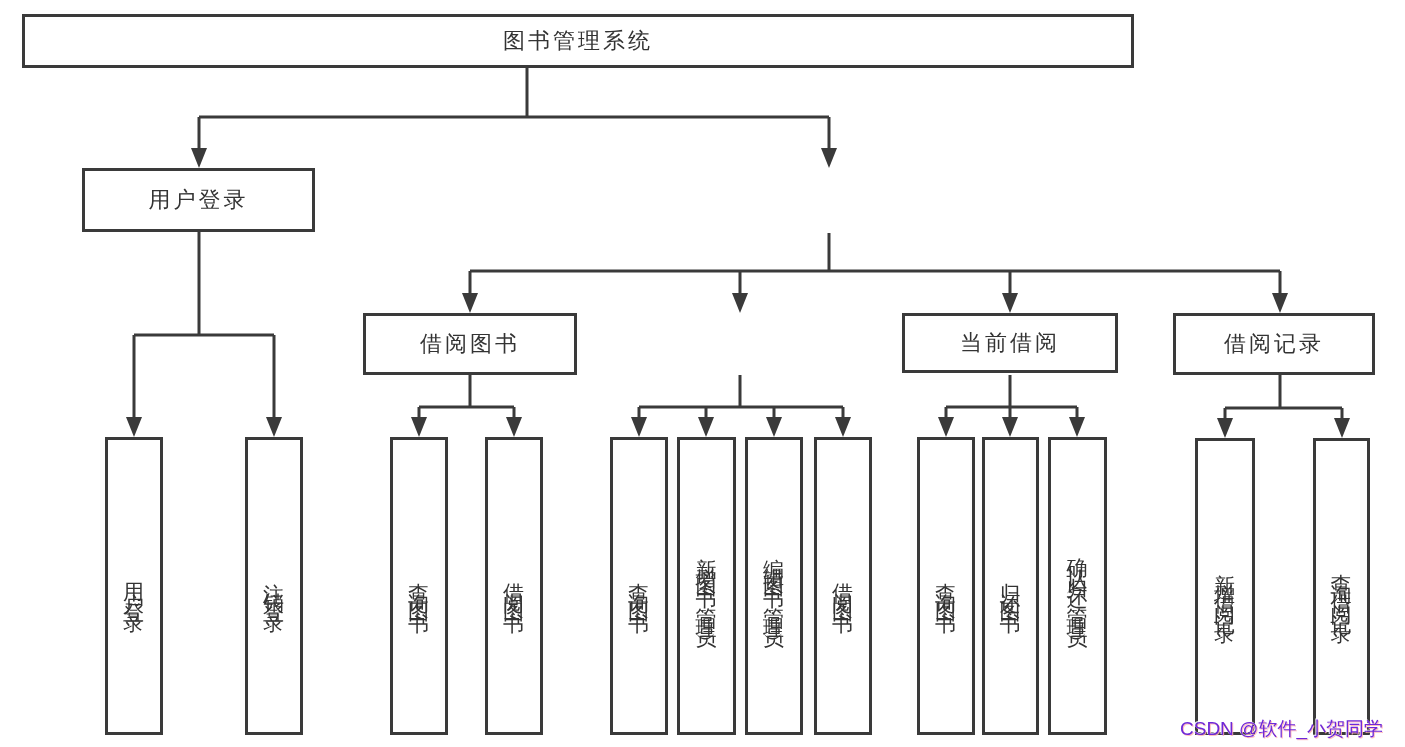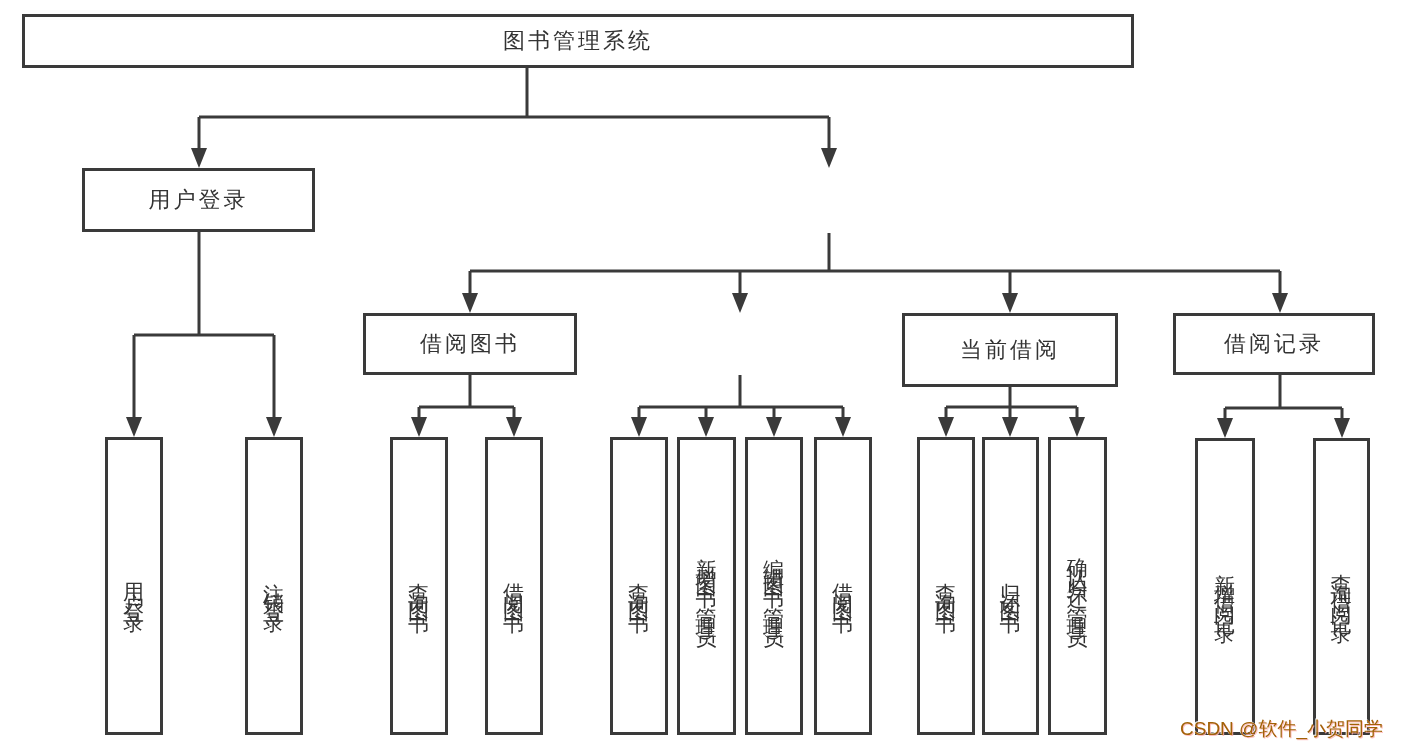--- a/index.html
+++ b/index.html
@@ -35,21 +35,21 @@
     letter-spacing: 10px;
     color: #333333;
     line-height: 1;
   }
   .watermark {
     position: absolute;
     left: 1180px;
     top: 716px;
     width: 225px;
     font-size: 19px;
-    color: #a16207;
+    color: #6d28d9;
     white-space: nowrap;
     text-shadow: 1px 1px 0 rgba(255, 180, 180, 0.85), -1px -1px 0 rgba(255, 255, 255, 0.9);
   }
 </style>
 </head>
 <body>
 
 <div class="canvas">
 
   <svg class="connectors" width="1405" height="747" viewBox="0 0 1405 747" aria-hidden="true">
@@ -96,21 +96,21 @@
     <span class="hlabel">图书管理系统</span>
   </div>
 
   <div class="box" style="left:82px; top:168px; width:233px; height:64px;">
     <span class="hlabel">用户登录</span>
   </div>
 
   <div class="box" style="left:363px; top:313px; width:214px; height:62px;">
     <span class="hlabel">借阅图书</span>
   </div>
-  <div class="box" style="left:902px; top:313px; width:216px; height:74px;">
+  <div class="box" style="left:902px; top:313px; width:216px; height:60px;">
     <span class="hlabel">当前借阅</span>
   </div>
   <div class="box" style="left:1173px; top:313px; width:202px; height:62px;">
     <span class="hlabel">借阅记录</span>
   </div>
 
   <div class="box" style="left:105px; top:437px; width:58px; height:298px;">
     <span class="vlabel">用户登录</span>
   </div>
   <div class="box" style="left:245px; top:437px; width:58px; height:298px;">

